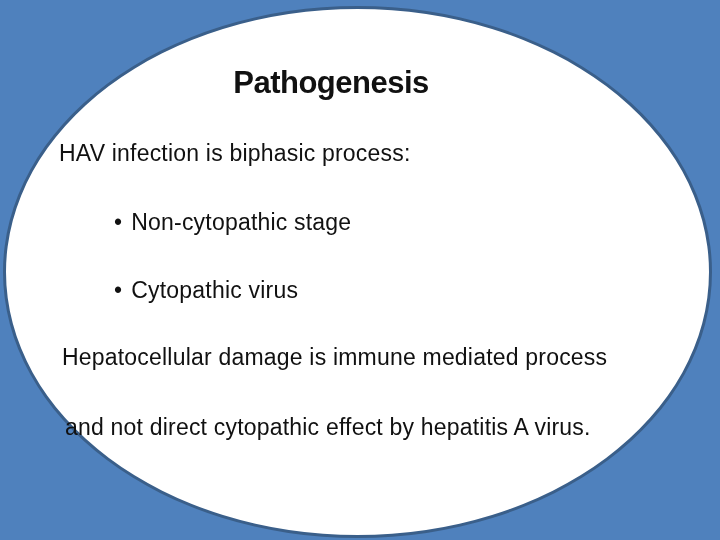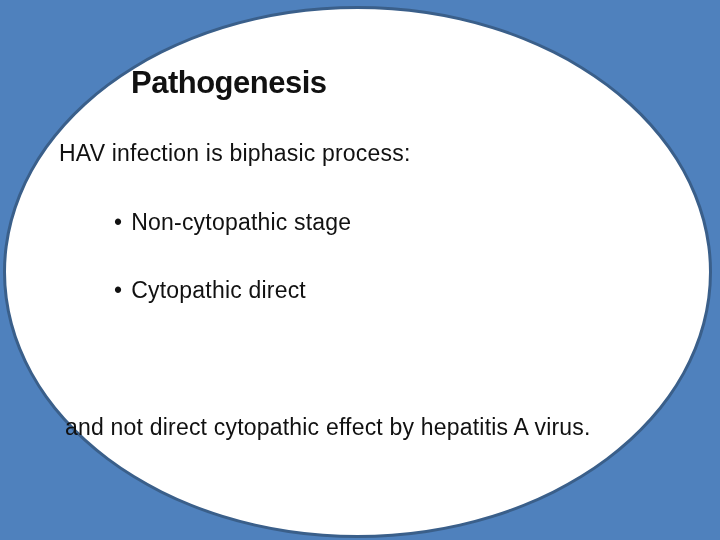--- a/index.html
+++ b/index.html
@@ -29,20 +29,21 @@
     position: absolute;
     margin: 0;
     color: var(--text, #111111);
     white-space: nowrap;
     line-height: 1;
   }
   .title {
     left: 131px;
     top: 67px;
     width: 400px;
+    text-align: center;
     font-size: 31px;
     font-weight: bold;
     letter-spacing: -0.5px;
   }
   .body-text {
     font-size: 23px;
     letter-spacing: 0.2px;
   }
   .intro   { left: 59px;  top: 142px; }
   .bullet-1 { left: 114px; top: 211px; }
@@ -60,19 +61,20 @@
 
   <h1 class="txt title">Pathogenesis</h1>
 
   <p class="txt body-text intro">HAV infection is biphasic process:</p>
 
   <p class="txt body-text bullet-1">
     <span class="marker">•</span><span>Non-cytopathic stage</span>
   </p>
 
   <p class="txt body-text bullet-2">
-    <span class="marker">•</span><span>Cytopathic direct</span>
+    <span class="marker">•</span><span>Cytopathic virus</span>
   </p>
 
+  <p class="txt body-text concl-1">Hepatocellular damage is immune mediated process</p>
 
   <p class="txt body-text concl-2">and not direct cytopathic effect by hepatitis A virus.</p>
 
 </div>
 
 </body></html>

